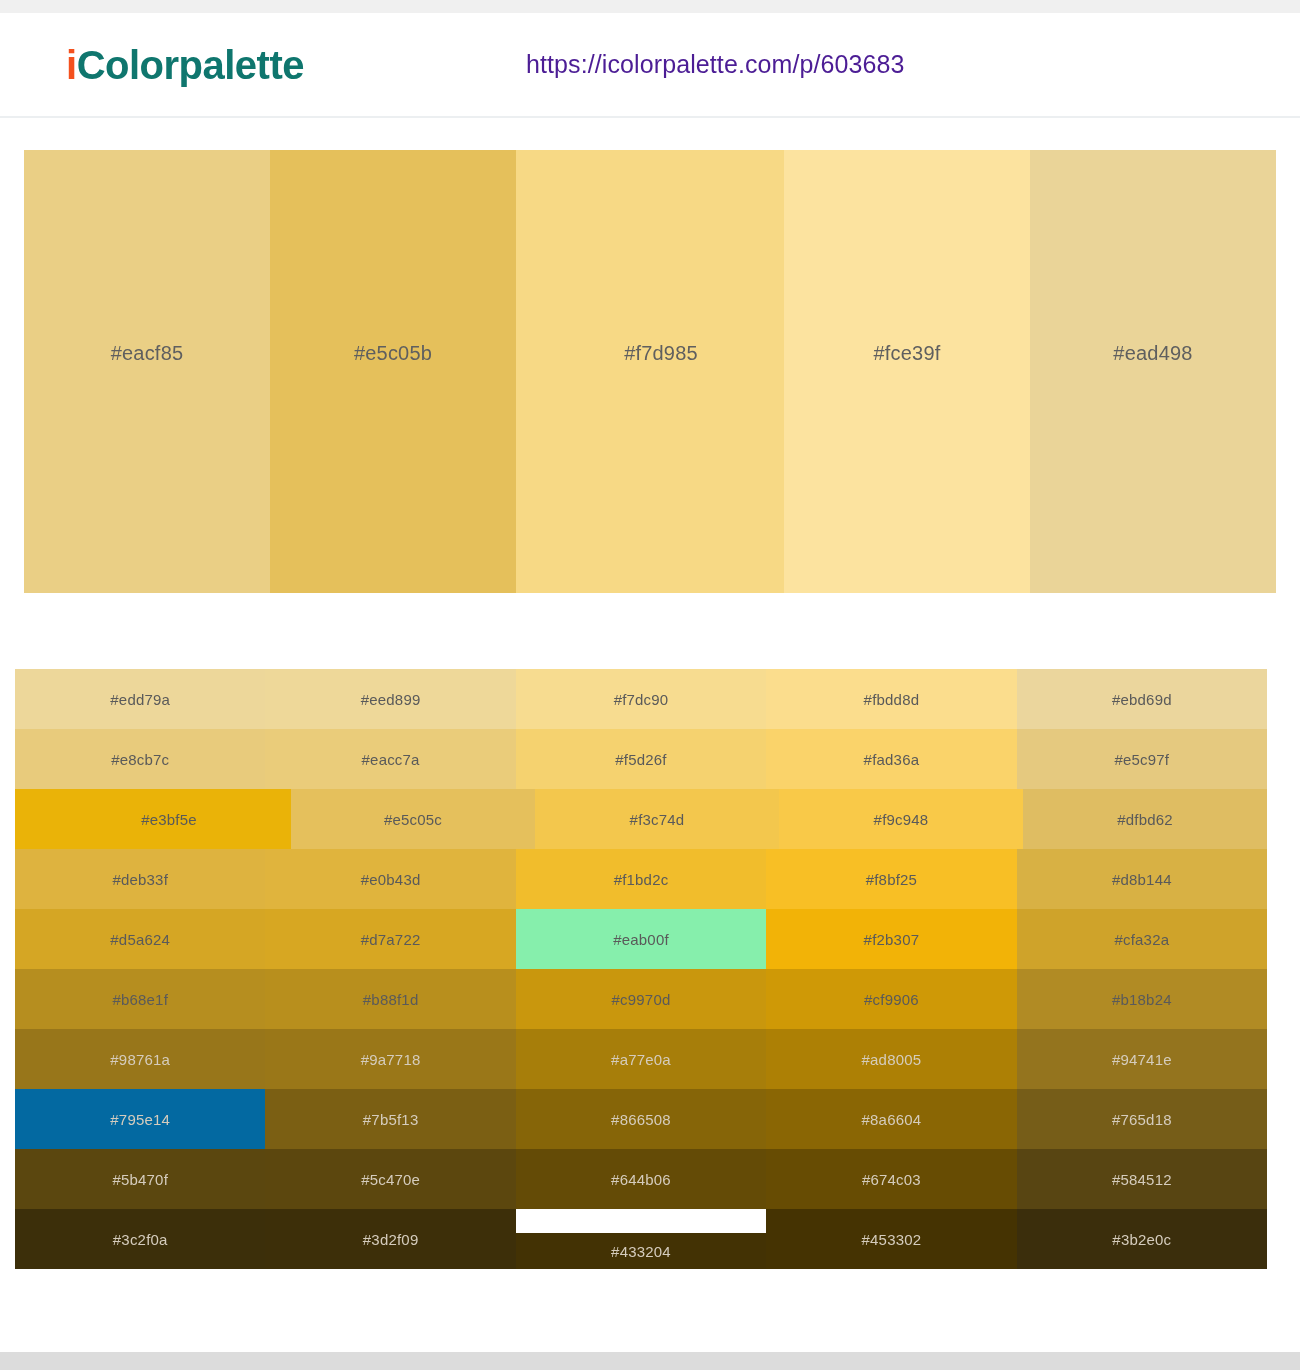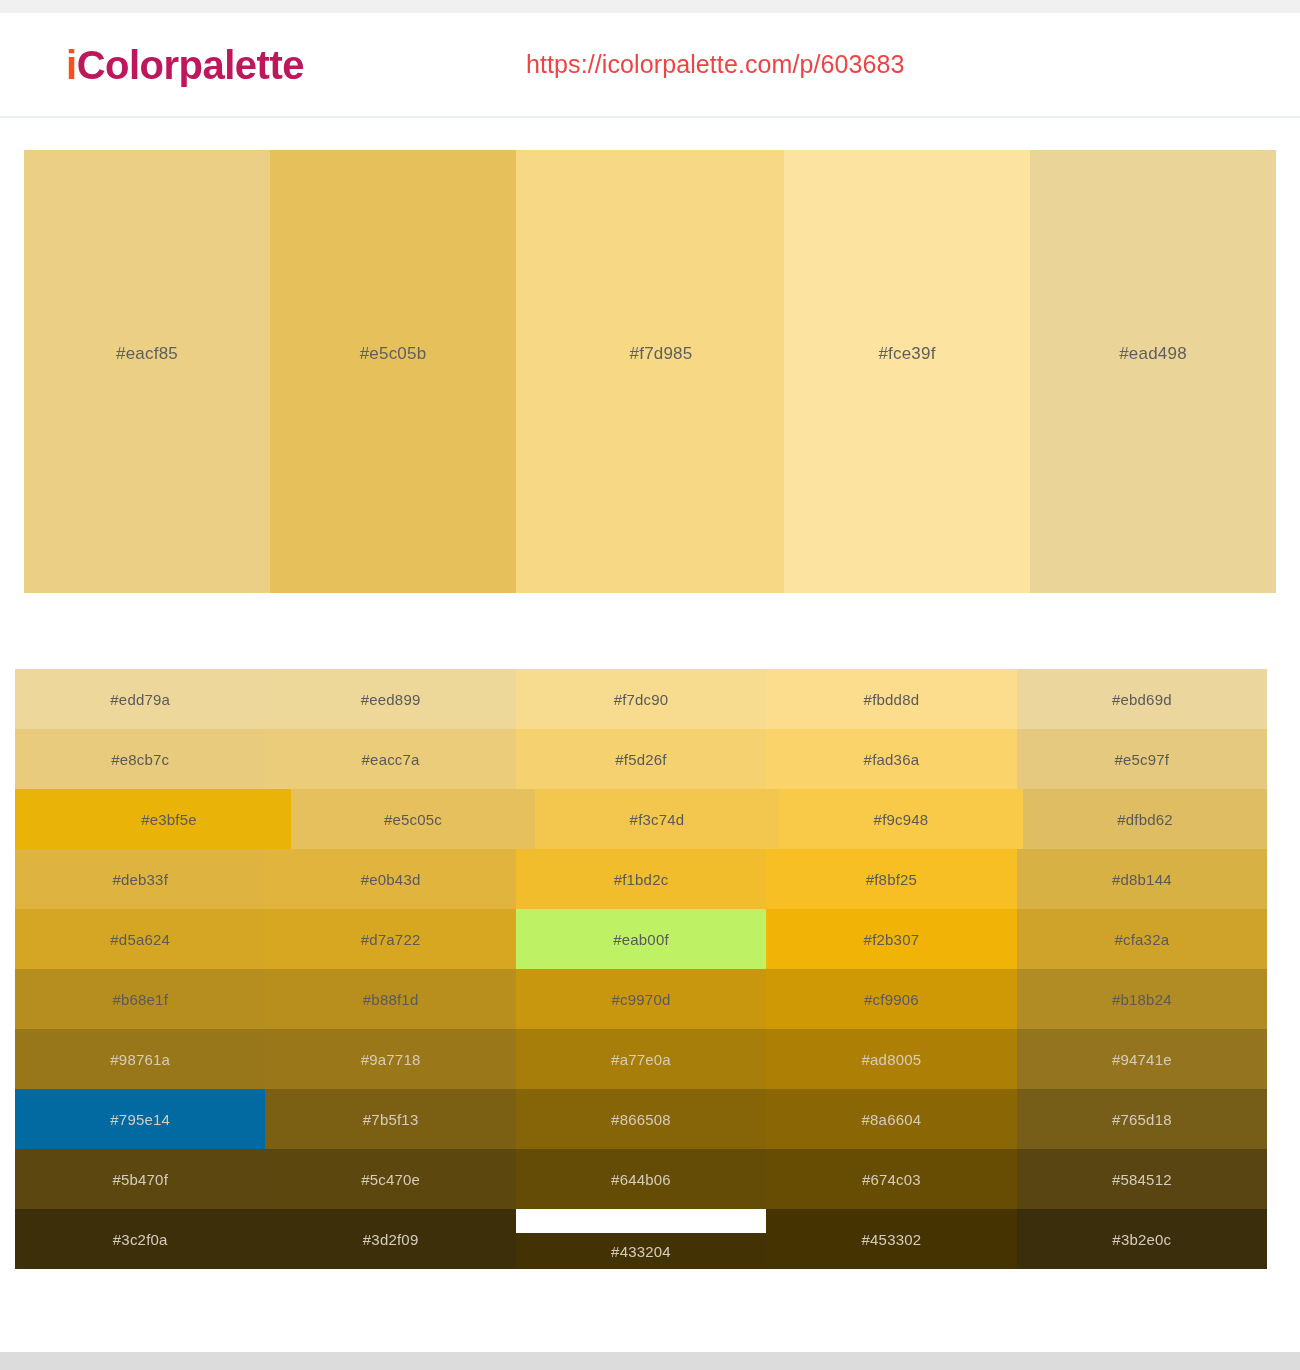--- a/index.html
+++ b/index.html
@@ -42,26 +42,26 @@
 
   .logo {
     margin-left: 66px;
     font-size: 40px;
     font-weight: bold;
     letter-spacing: -0.5px;
     white-space: nowrap;
     line-height: 1;
   }
   .logo .logo-i { color: #f4511e; }
-  .logo .logo-rest { color: #be185d; text-align: center; }
+  .logo .logo-rest { color: #0f766e; text-align: center; }
 
   .site-url {
     margin-left: 222px;
     font-size: 25px;
-    color: #ef4444;
+    color: #4c1d95;
     white-space: nowrap;
     letter-spacing: 0.1px;
   }
 
   
   .main-swatches {
     position: absolute;
     top: 150px;
     left: 24px;
     width: 1252px;
@@ -71,21 +71,21 @@
 
   .main-swatch {
     flex: 1 1 0;
     position: relative;
     display: flex;
     align-items: center;
     justify-content: center;
   }
 
   .main-swatch .hexlabel {
-    font-size: 17px;
+    font-size: 20px;
     color: #5f5f5f;
     letter-spacing: 0.2px;
     position: relative;
     top: -18px;
   }
 
   
   .shade-grid {
     position: absolute;
     top: 669px;
@@ -178,21 +178,21 @@
       <div class="shade-row">
         <div class="shade-cell dark-text" style="background: rgb(222, 179, 63);">#deb33f</div>
         <div class="shade-cell dark-text" style="background: rgb(224, 180, 61);">#e0b43d</div>
         <div class="shade-cell dark-text" style="background: rgb(241, 189, 44);">#f1bd2c</div>
         <div class="shade-cell dark-text" style="background: rgb(248, 191, 37);">#f8bf25</div>
         <div class="shade-cell dark-text" style="background: rgb(216, 177, 68);">#d8b144</div>
       </div>
       <div class="shade-row">
         <div class="shade-cell dark-text" style="background: rgb(213, 166, 36);">#d5a624</div>
         <div class="shade-cell dark-text" style="background: rgb(215, 167, 34);">#d7a722</div>
-        <div class="shade-cell dark-text" style="background: #bef264;">#eab00f</div>
+        <div class="shade-cell dark-text" style="background: #86efac;">#eab00f</div>
         <div class="shade-cell dark-text" style="background: rgb(242, 179, 7);">#f2b307</div>
         <div class="shade-cell dark-text" style="background: rgb(207, 163, 42);">#cfa32a</div>
       </div>
       <div class="shade-row">
         <div class="shade-cell dark-text" style="background: rgb(182, 142, 31);">#b68e1f</div>
         <div class="shade-cell dark-text" style="background: rgb(184, 143, 29);">#b88f1d</div>
         <div class="shade-cell dark-text" style="background: rgb(201, 151, 13);">#c9970d</div>
         <div class="shade-cell dark-text" style="background: rgb(207, 153, 6);">#cf9906</div>
         <div class="shade-cell dark-text" style="background: rgb(177, 139, 36);">#b18b24</div>
       </div>

